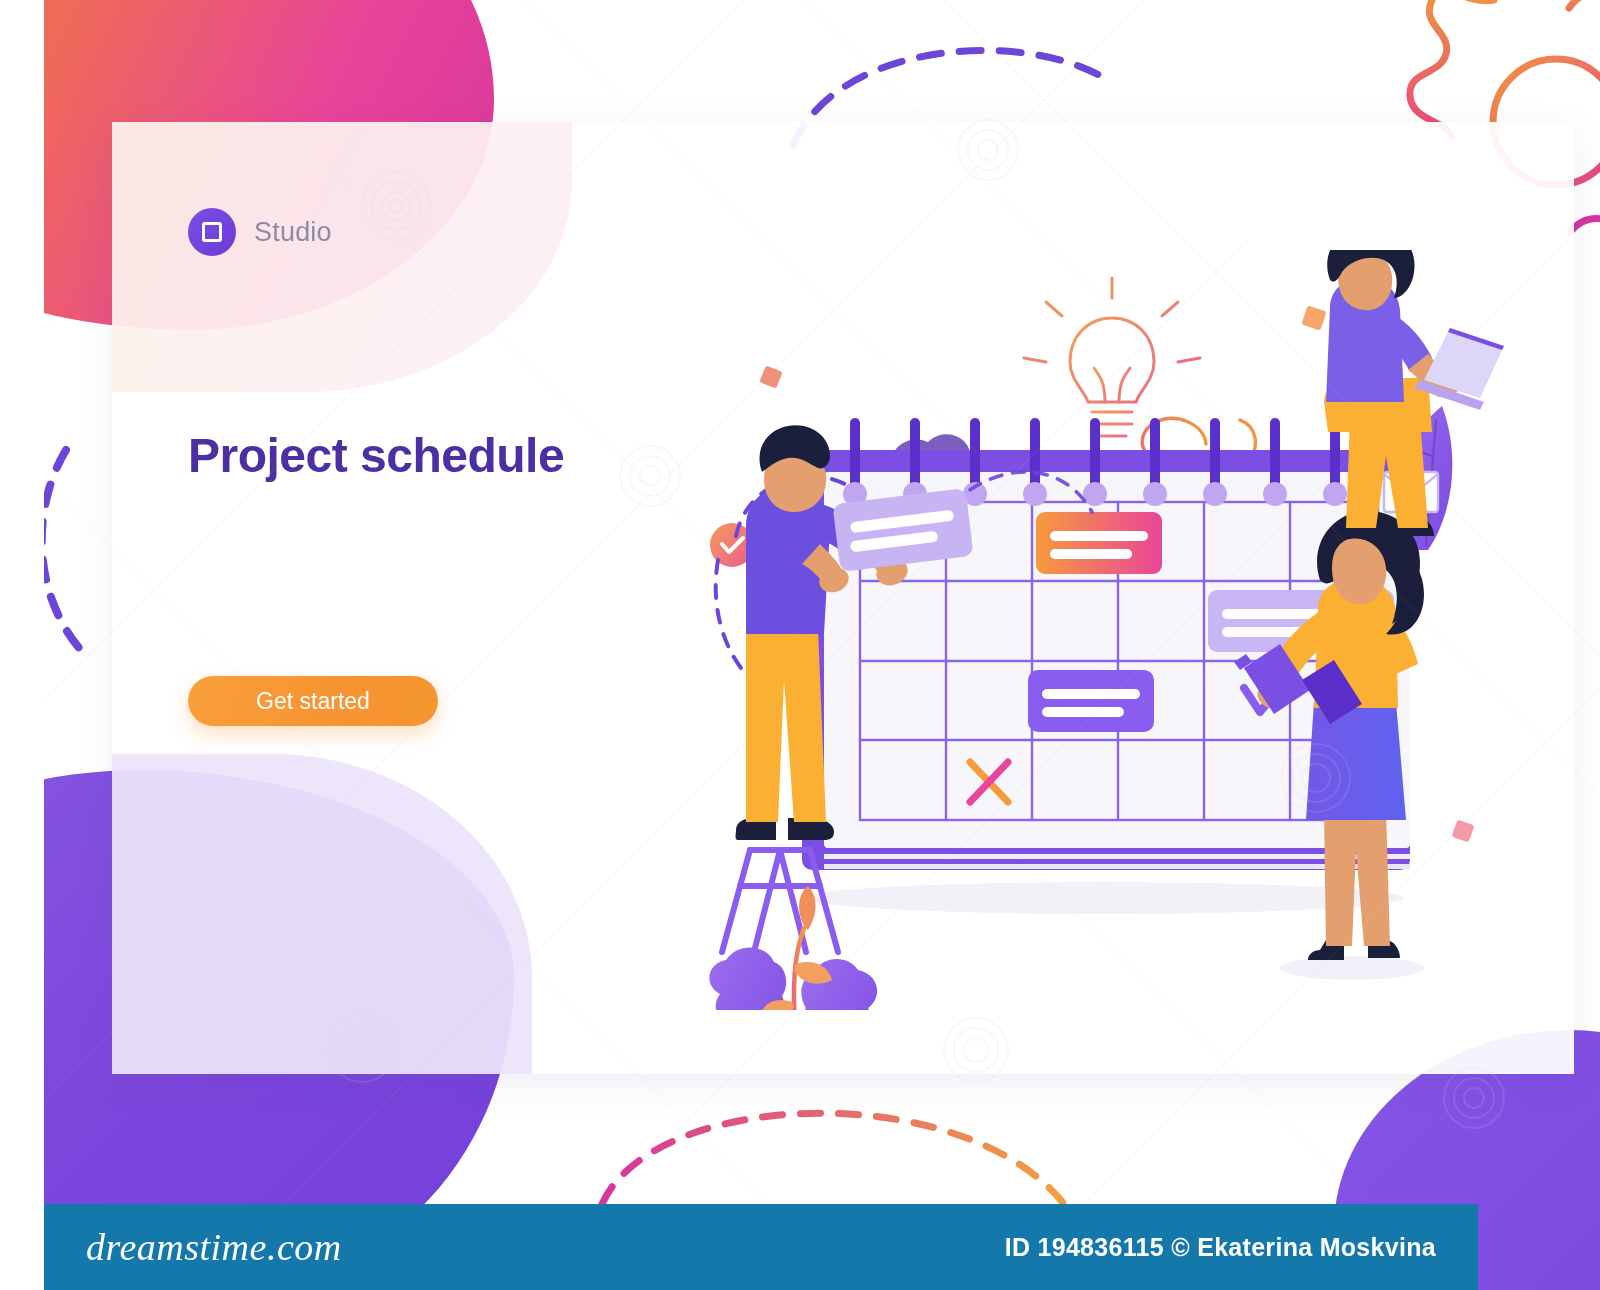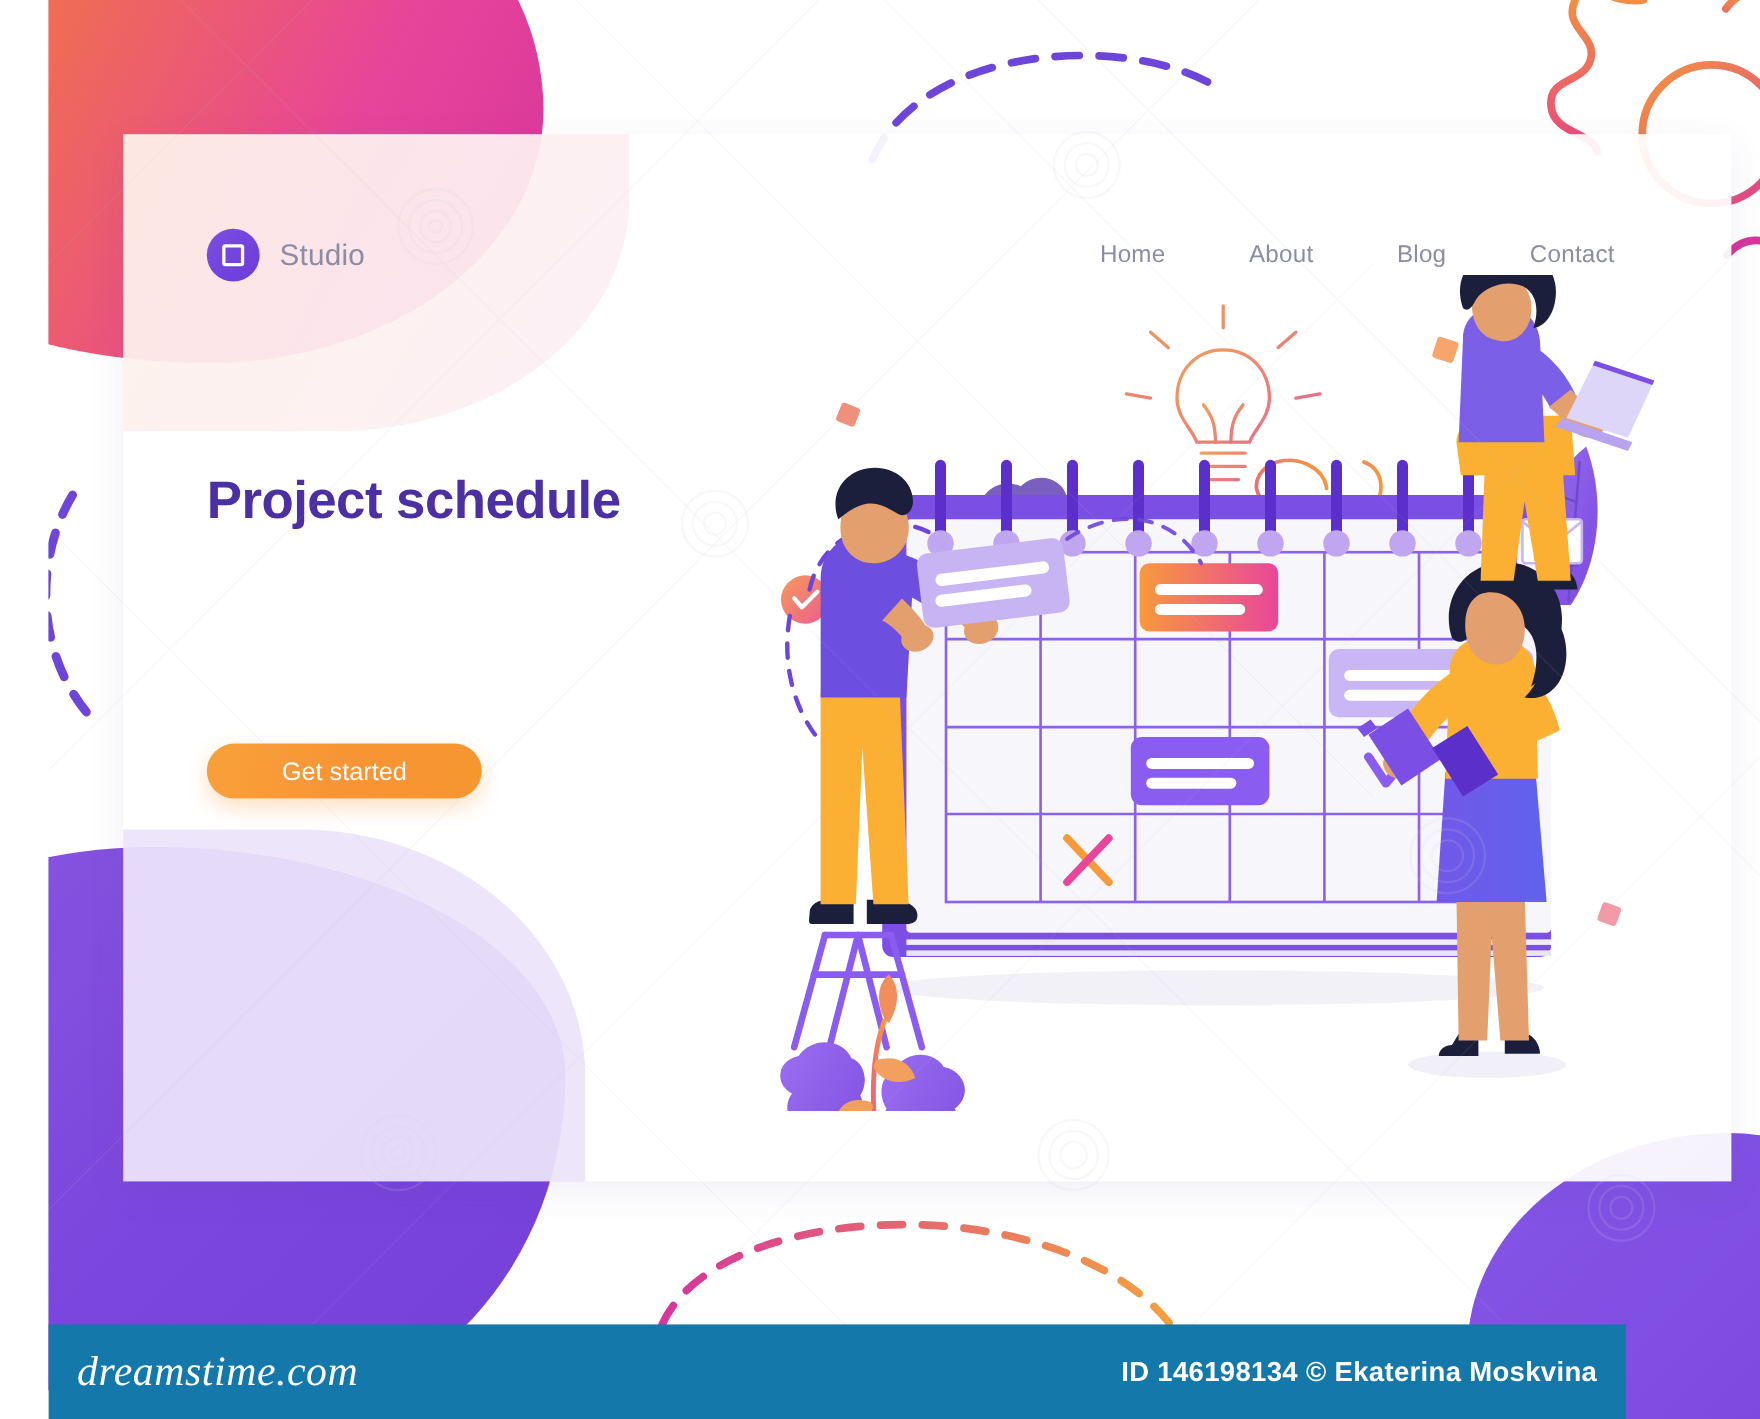--- a/index.html
+++ b/index.html
@@ -83,21 +83,21 @@
   }
 
   
   .illus { position:absolute; left:640px; top:250px; width:820px; height:760px; }
 
   
   .wm-bar {
     position:absolute; left:0; top:1204px; width:1434px; height:86px;
     background:#1478ab;
     display:flex; align-items:center; justify-content:space-between;
-    padding:0 26px;
+    padding:0 42px;
   }
   .wm-logo { font-size:38px; color:#ffffff; font-family:"Liberation Serif", serif; font-style:italic; letter-spacing:.5px; }
   .wm-credit { font-size:25px; color:#ffffff; font-weight:bold; letter-spacing:.3px; }
 
   
   .wm-overlay { position:absolute; inset:0; pointer-events:none; opacity:.5; }
 </style>
 </head>
 <body>
 
@@ -147,26 +147,20 @@
     <div class="card-tint-purple"></div>
   </div>
 
   <div class="brand">
     <div class="brand-logo">
       <div class="sq"></div>
     </div>
     <div class="brand-name">Studio</div>
   </div>
 
-  <nav class="nav">
-    <a href="#">Home</a>
-    <a href="#">About</a>
-    <a href="#">Blog</a>
-    <a href="#">Contact</a>
-  </nav>
 
   <div class="hero">
     <h1>Project schedule</h1>
   </div>
   <button class="cta">Get started</button>
 
   <svg class="illus" viewBox="0 0 820 760">
     <defs>
       <linearGradient id="gOrangePink" x1="0" y1="0" x2="1" y2="0">
         <stop offset="0%" stop-color="#f79a3c"></stop>
@@ -503,16 +497,16 @@
       <circle cx="606" cy="476" r="20"></circle>
       <circle cx="606" cy="476" r="10"></circle>
       <circle cx="1430" cy="1098" r="30"></circle>
       <circle cx="1430" cy="1098" r="20"></circle>
       <circle cx="1430" cy="1098" r="10"></circle>
     </g>
   </svg>
 
   <div class="wm-bar">
     <div class="wm-logo">dreamstime.com</div>
-    <div class="wm-credit">ID 146198134 © Ekaterina Moskvina</div>
+    <div class="wm-credit">ID 194836115 © Ekaterina Moskvina</div>
   </div>
 
 </div>
 
 </body></html>

